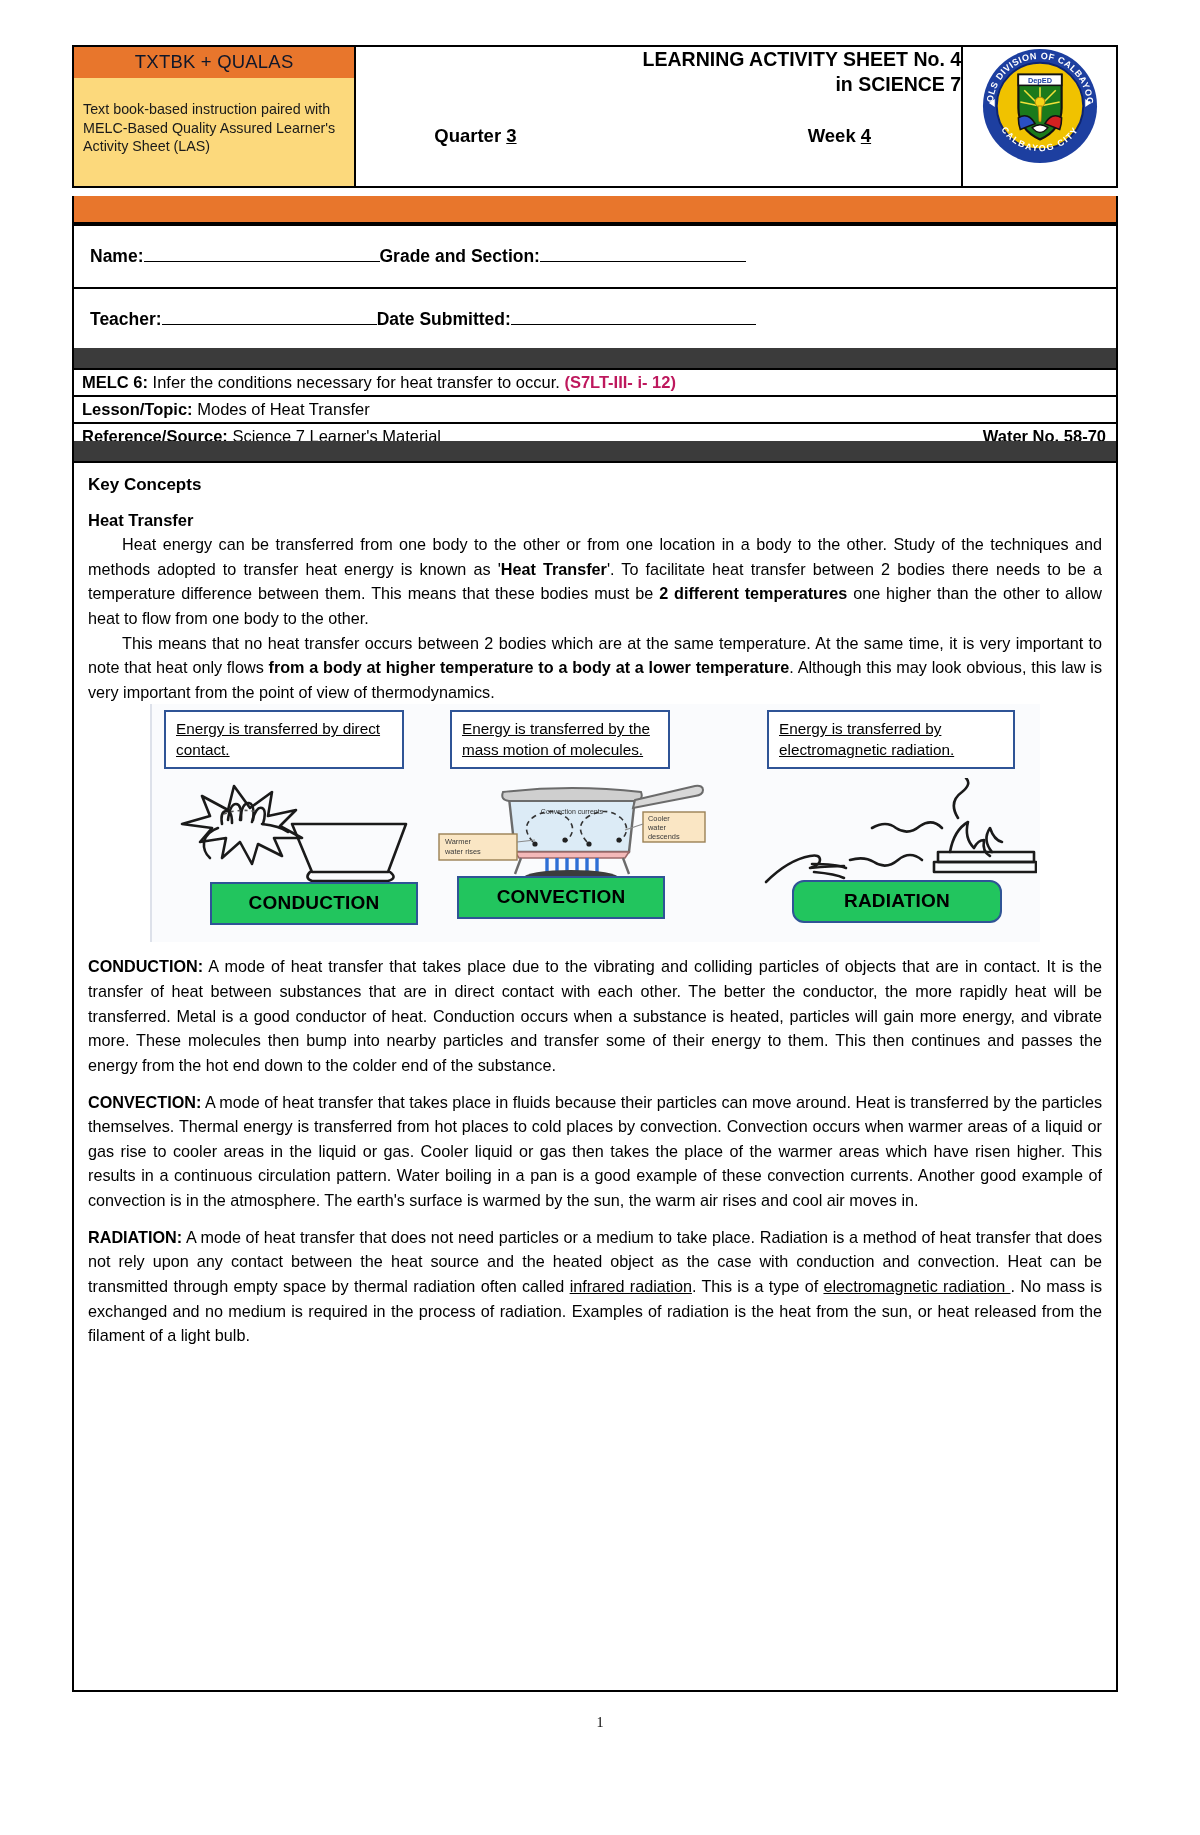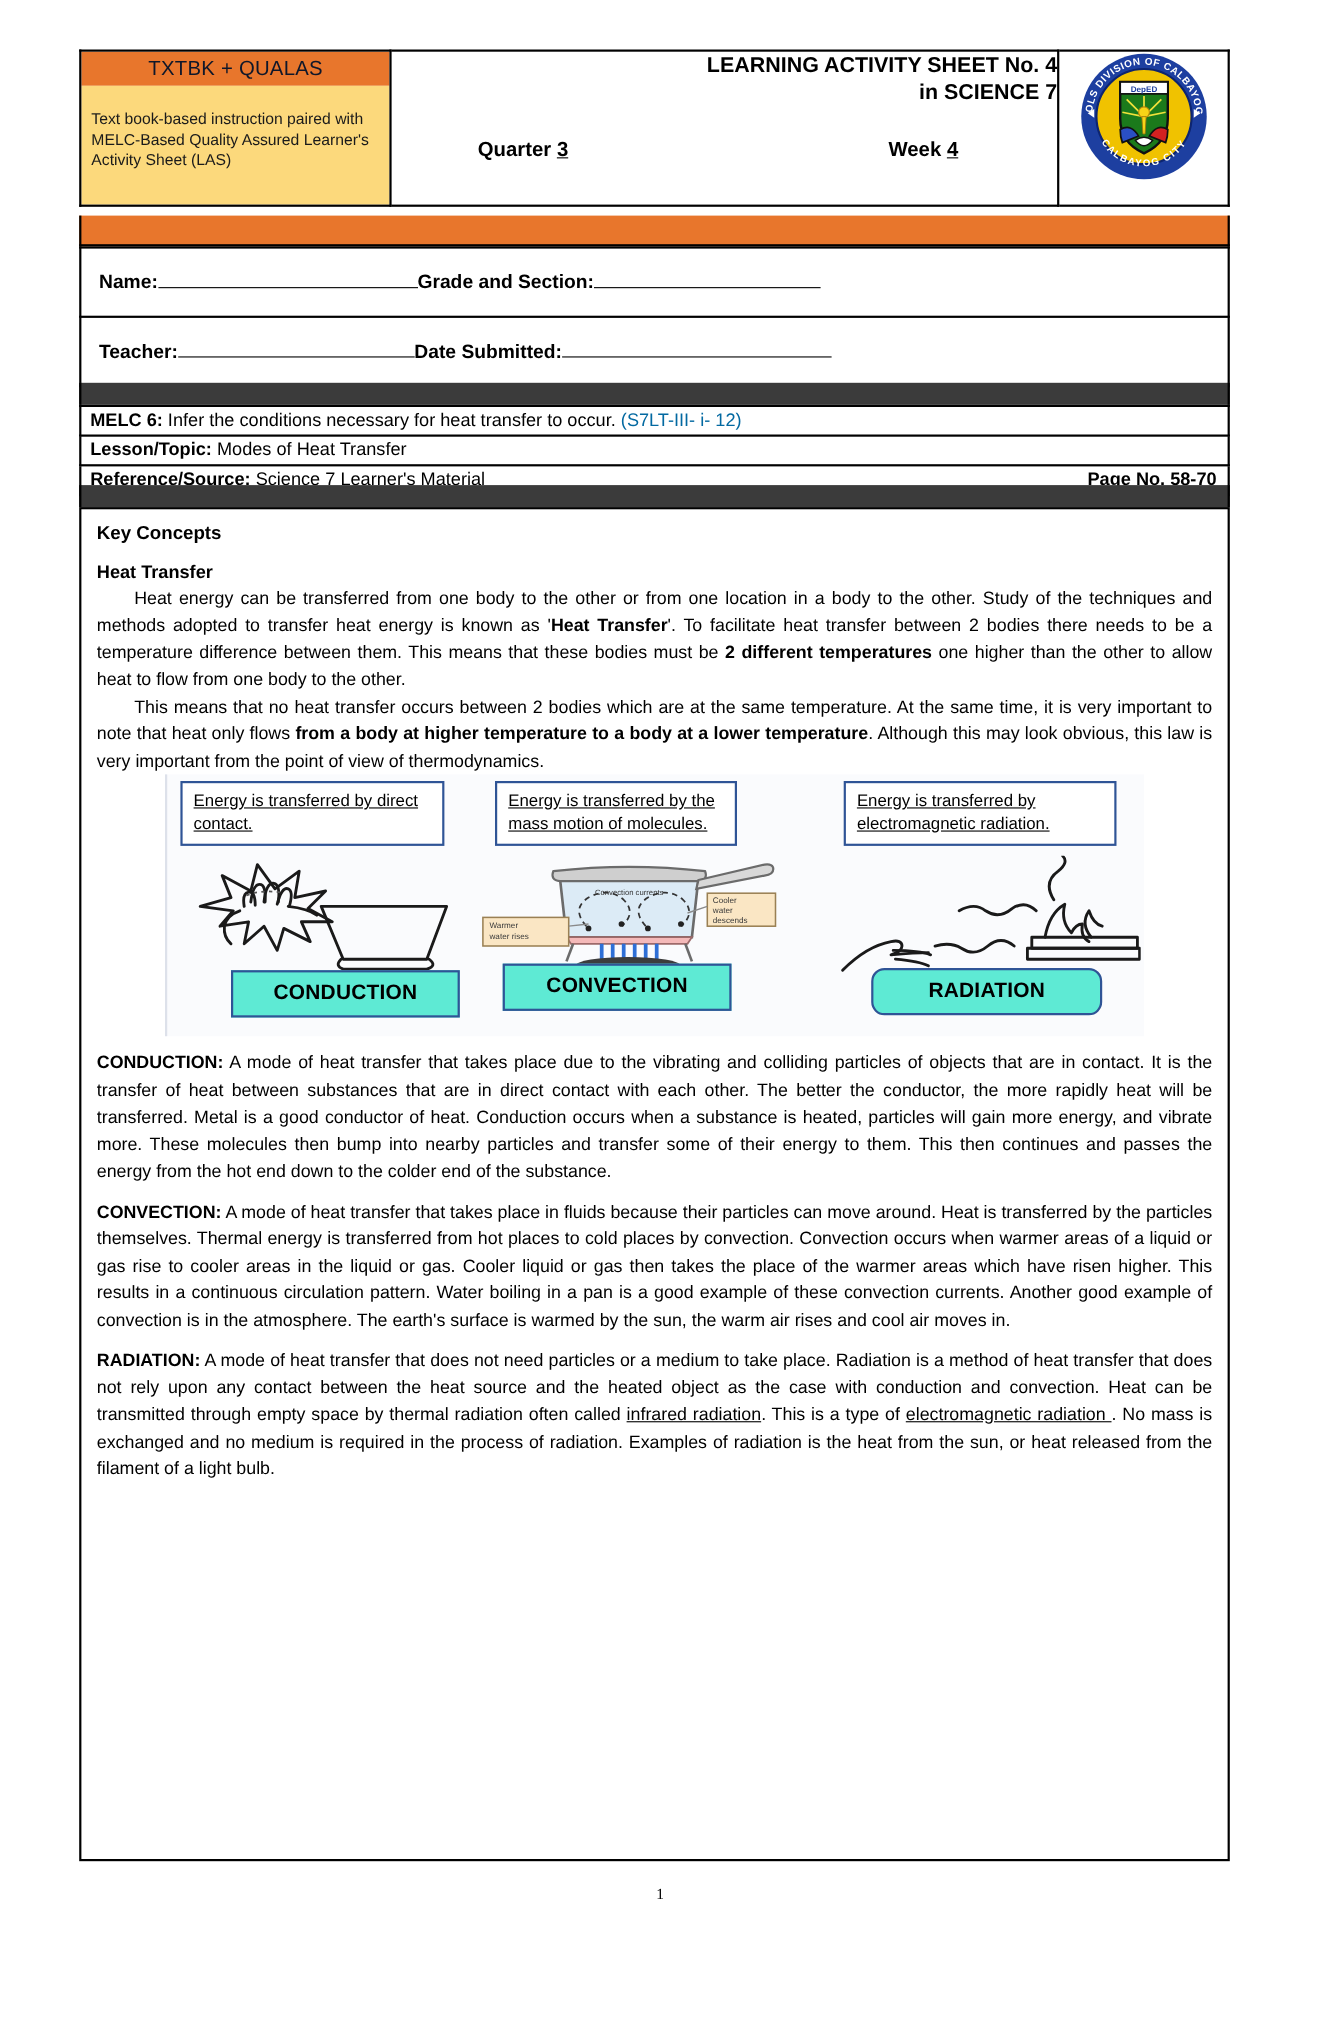--- a/index.html
+++ b/index.html
@@ -67,21 +67,21 @@
   }
 
   
   .melc-table {
     position:absolute; left:72px; top:368px; width:1046px; border-collapse:collapse;
   }
   .melc-table td {
     border:2px solid #000; padding:2px 0 3px 8px; font-size:16.5px; line-height:1.22;
   }
   .melc-table b { font-weight:bold; }
-  .code { color:#0369a1; font-weight:normal; }
+  .code { color:#be185d; font-weight:bold; }
   .pageno { float:right; margin-right:10px; font-weight:bold; }
   .pageno .u { font-weight:bold; }
 
   
   .dark-bar-2 {
     position:absolute; left:72px; top:441px; width:1046px; height:20px;
     background:#3B3B3B; border-left:2px solid #000; border-right:2px solid #000;
   }
 
   
@@ -108,21 +108,21 @@
   }
   .cap-box {
     position:absolute; border:2.5px solid #2F5496; background:#fff;
     padding:7px 8px 7px 10px; font-size:15.3px; line-height:1.32;text-decoration:underline;
   }
   .cap-1 { left:12px;  top:6px; width:240px; }
   .cap-2 { left:298px; top:6px; width:220px; }
   .cap-3 { left:615px; top:6px; width:248px; }
 
   .lbl-box {
-    position:absolute; border:2.5px solid #2F5496; background:#5eead4;
+    position:absolute; border:2.5px solid #2F5496; background:#22c55e;
     text-align:center; font-size:19px; font-weight:bold; padding:8px 0 9px 0;
     letter-spacing:.2px;
   }
   .lbl-1 { left:58px;  top:178px; width:208px; }
   .lbl-2 { left:305px; top:172px; width:208px; }
   .lbl-3 { left:640px; top:176px; width:210px;border-radius:12px; }
 
   .art { position:absolute; }
   .art-1 { left:10px;  top:76px; width:265px; height:110px; }
   .art-2 { left:285px; top:74px; width:270px; height:108px; }
@@ -229,21 +229,21 @@
         </tr>
     <tr>
           <td>
       <b>Lesson/Topic:</b>
       <span>Modes of Heat Transfer</span>
     </td>
         </tr>
     <tr>
           <td>
       <span class="pageno">
-        <span>Page No.</span>
+        <span>Water No.</span>
         <span class="u">58-70</span>
       </span>
       <b>Reference/Source:</b>
       <span>Science 7 Learner's Material</span>
     </td>
         </tr>
   </tbody>
     </table>
 
   <div class="dark-bar-2"></div>

